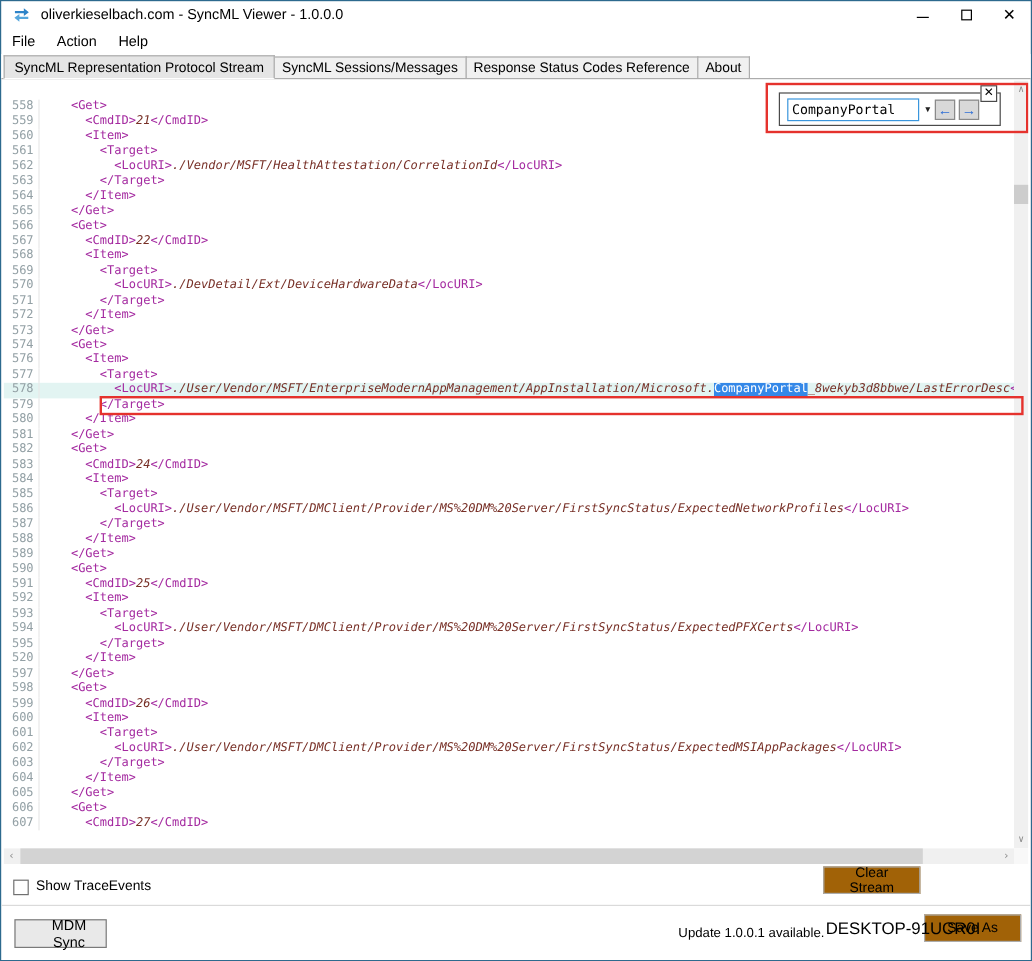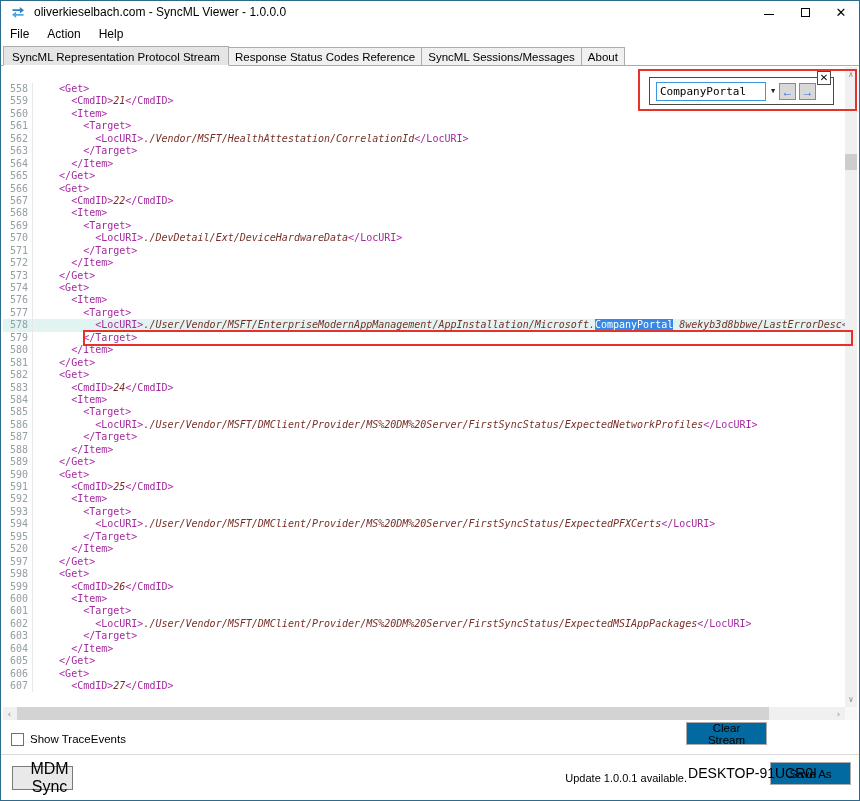--- a/index.html
+++ b/index.html
@@ -59,27 +59,27 @@
            color:#2F6FD6;font-size:12px;font-weight:bold;display:flex;align-items:center;justify-content:center;padding:0;}
   .find-prev{left:129px;} .find-next{left:149px;}
   .find-close{position:absolute;left:167px;top:-7px;width:14px;height:14px;background:#fff;border:1px solid #4A4A4A;
               font-size:10px;line-height:12px;text-align:center;padding:0;}
   
   .line-annotation{position:absolute;left:80px;top:263px;width:770px;height:16px;border:2px solid var(--annotation-red,#E5322D);pointer-events:none;}
   
   .footer{position:absolute;top:719px;left:0;width:100%;height:34px;}
   .checkbox{position:absolute;left:10px;top:13px;width:13px;height:13px;border:1px solid #707070;background:#fff;}
   .trace-label{position:absolute;left:29px;top:13px;font-size:11.5px;}
-  .btn{position:absolute;top:2px;height:23px;font-size:11.5px;background:#0369a1;border:1px solid #ACACAC;
+  .btn{position:absolute;top:2px;height:23px;font-size:11.5px;background:#a16207;border:1px solid #ACACAC;
        display:flex;align-items:center;justify-content:center;font-family:"Liberation Sans",sans-serif;}
   .clear-btn{left:685px;width:81px;}
   .save-btn{left:769px;width:81px;margin-top:40px;}
   .divider{position:absolute;top:753px;left:0;width:100%;border-top:1px solid #DADADA;}
   .statusbar{position:absolute;top:754px;left:0;width:100%;height:45px;}
-  .mdm-btn{position:absolute;left:11px;top:11px;width:61px;height:24px;font-size:16px;background:#E9E9E9;
+  .mdm-btn{position:absolute;left:11px;top:11px;width:77px;height:24px;font-size:12px;background:#E9E9E9;
            border:1px solid #7A7A7A;display:flex;align-items:center;justify-content:center;padding-left:20px;}
   .update-text{position:absolute;right:172px;top:17px;font-size:11px;}
   .host-name{position:absolute;right:42px;top:10px;font-size:14px;}
 </style>
 </head>
 <body>
 
 <div class="window">
 
   <div class="titlebar">
@@ -102,22 +102,22 @@
   </div>
 
   <div class="menubar">
     <span class="menu-item">File</span>
     <span class="menu-item">Action</span>
     <span class="menu-item">Help</span>
   </div>
 
   <div class="tabstrip">
     <div class="tab active">SyncML Representation Protocol Stream</div>
+    <div class="tab">SyncML Sessions/Messages</div>
     <div class="tab">Response Status Codes Reference</div>
-    <div class="tab">SyncML Sessions/Messages</div>
     <div class="tab">About</div>
   </div>
 
   <div class="editor">
     <div class="code-lines" id="code-lines">
         <div class="crow"><span class="ln">558</span><span class="cd">    <span class="t">&lt;Get&gt;</span></span></div>
         <div class="crow"><span class="ln">559</span><span class="cd">      <span class="t">&lt;CmdID&gt;</span><span class="x">21</span><span class="t">&lt;/CmdID&gt;</span></span></div>
         <div class="crow"><span class="ln">560</span><span class="cd">      <span class="t">&lt;Item&gt;</span></span></div>
         <div class="crow"><span class="ln">561</span><span class="cd">        <span class="t">&lt;Target&gt;</span></span></div>
         <div class="crow"><span class="ln">562</span><span class="cd">          <span class="t">&lt;LocURI&gt;</span><span class="x">./Vendor/MSFT/HealthAttestation/CorrelationId</span><span class="t">&lt;/LocURI&gt;</span></span></div>

